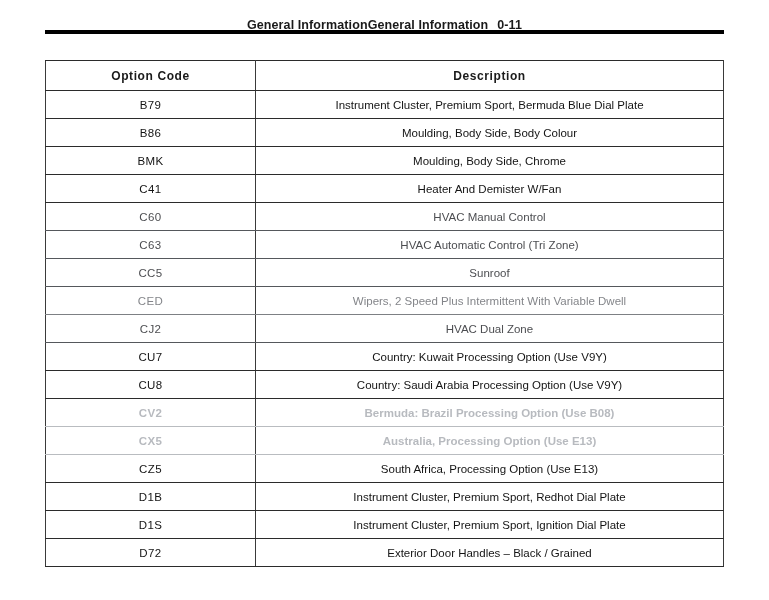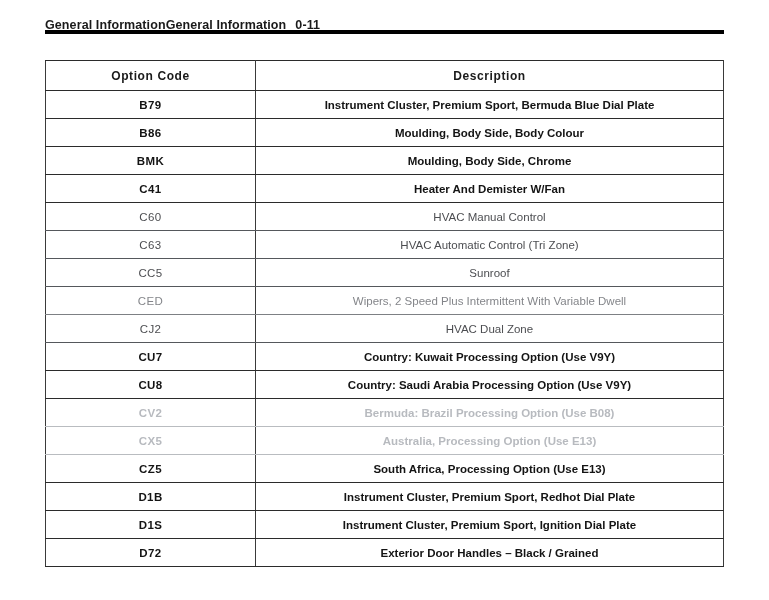--- a/index.html
+++ b/index.html
@@ -18,21 +18,21 @@
 
   
   .page-header {
     position: absolute;
     left: 45px;
     right: 45px;
     top: 10px;
     height: 22px;
     display: flex;
     align-items: flex-end;
-    justify-content: flex-start;
+    justify-content: center;
   }
   .page-header .hdr-text {
     font-size: 12.5px;
     font-weight: bold;
     letter-spacing: 0.1px;
     line-height: 14px;
     white-space: nowrap;
   }
   .hdr-right {
     display: flex;
@@ -83,21 +83,21 @@
   .cell-code {
     text-align: center;
     letter-spacing: 0.4px;
   }
   .cell-desc {
     text-align: center;
     padding-left: 9px;
   }
 
   
-  tr.q-normal td { color: #141414; font-weight: bold; }
+  tr.q-normal td { color: #141414; }
   tr.q-soft td   { color: #3f4044; opacity: 0.93; }
   tr.q-light td  { color: #6f7176; opacity: 0.86; }
   tr.q-faint td  { color: #b4b7bc; opacity: 0.95; }
 
   tr.q-soft td  { border-top-color: #55585c; border-bottom-color: #55585c; }
   tr.q-light td { border-top-color: #7d8084; border-bottom-color: #7d8084; }
   tr.q-faint td { border-top-color: #b9bcc0; border-bottom-color: #b9bcc0; font-weight: bold; }
 </style>
 </head>
 <body>

